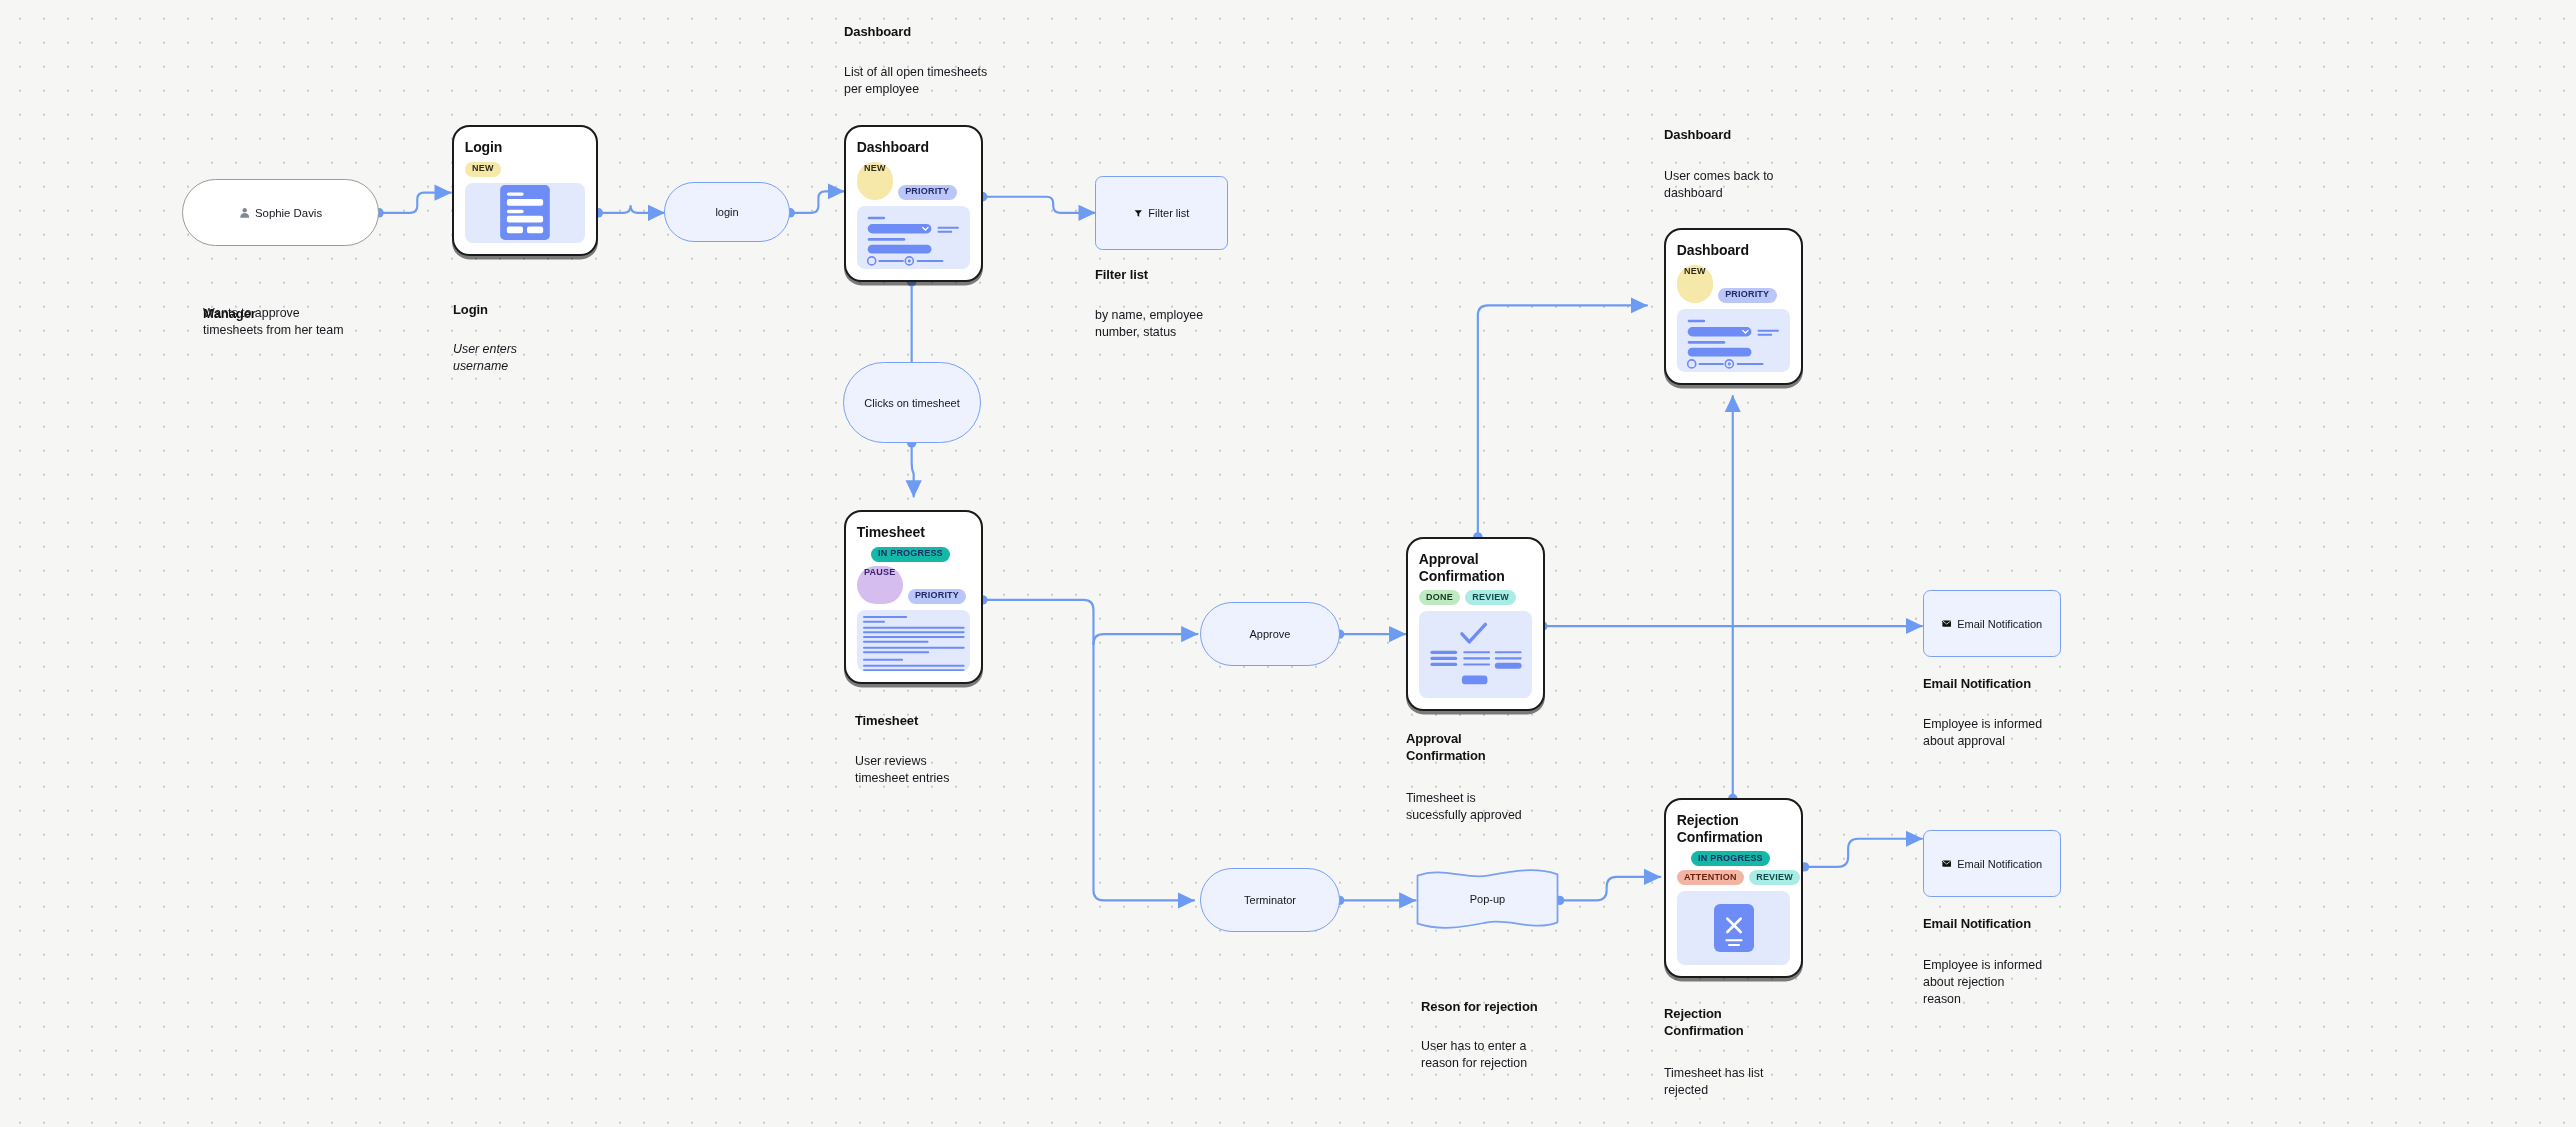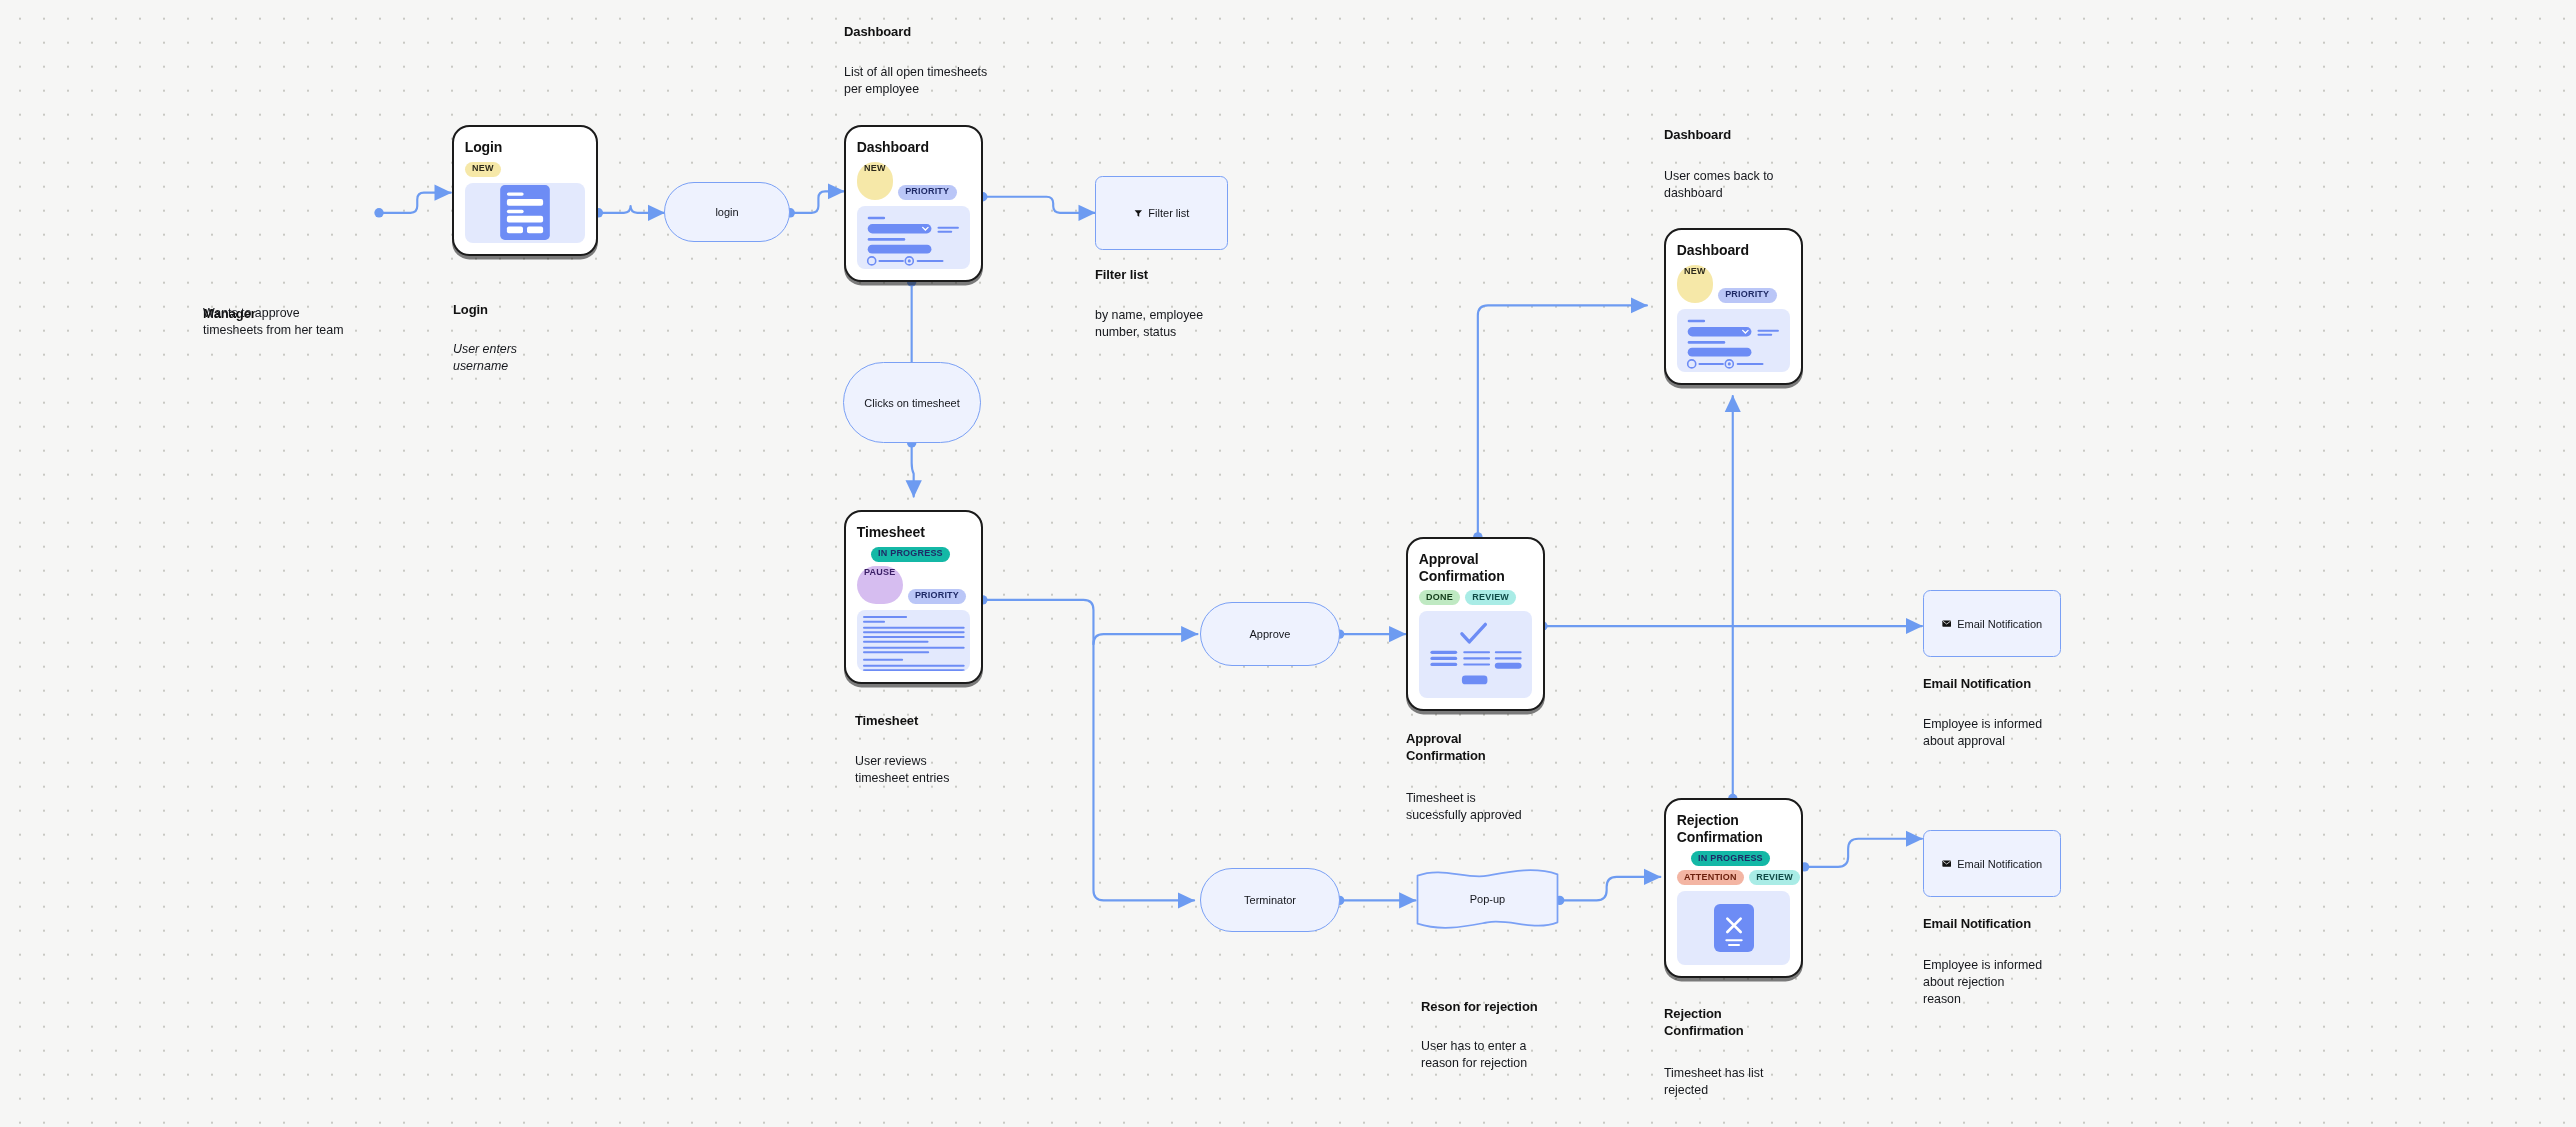--- a/index.html
+++ b/index.html
@@ -192,20 +192,29 @@
       <circle cx="2325" cy="1342" r="7" fill="#6d9bf1" stroke="none"></circle>
 
       <path d="M2690,1292 L2740,1292 Q2755,1292 2755,1277 L2755,1265 Q2755,1250 2770,1250 L2865,1250" marker-end="url(#ah)"></path>
       <circle cx="2690" cy="1292" r="7" fill="#6d9bf1" stroke="none"></circle>
 
       <path d="M2583,1190 L2583,590" marker-end="url(#ah)"></path>
       <circle cx="2583" cy="1190" r="7" fill="#6d9bf1" stroke="none"></circle>
     </g>
   </svg>
 
+  <div class="node actor" style="left:182px; top:179px; width:197px; height:67px;">
+    <span class="icon-inline">
+      <svg width="11.4" height="11.4" viewBox="0 0 16 16">
+        <circle cx="8" cy="4.4" r="3.1" fill="#7e8794"></circle>
+        <path d="M1.7,15 C1.7,10.7 4.5,8.6 8,8.6 C11.5,8.6 14.3,10.7 14.3,15 Z" fill="#7e8794"></path>
+      </svg>
+    </span>
+    <span>Sophie Davis</span>
+  </div>
   <div class="lbl-title" style="left:203px; top:265px; width:282px;margin-top:40px;">Manager</div>
   <div class="lbl-desc" style="left:203px; top:305px; width:282px; white-space:pre-line;">Wants to approve
 timesheets from her team</div>
 
   <div class="node screen-card" style="left:452px; top:125px; width:146px; height:131px;">
     <div class="screen-title" style="white-space:pre-line;">Login</div>
     <div class="badge-row">
       <span class="badge b-new">NEW</span>
     </div>
     <div class="mock" style="display:flex;align-items:center;justify-content:center;">

